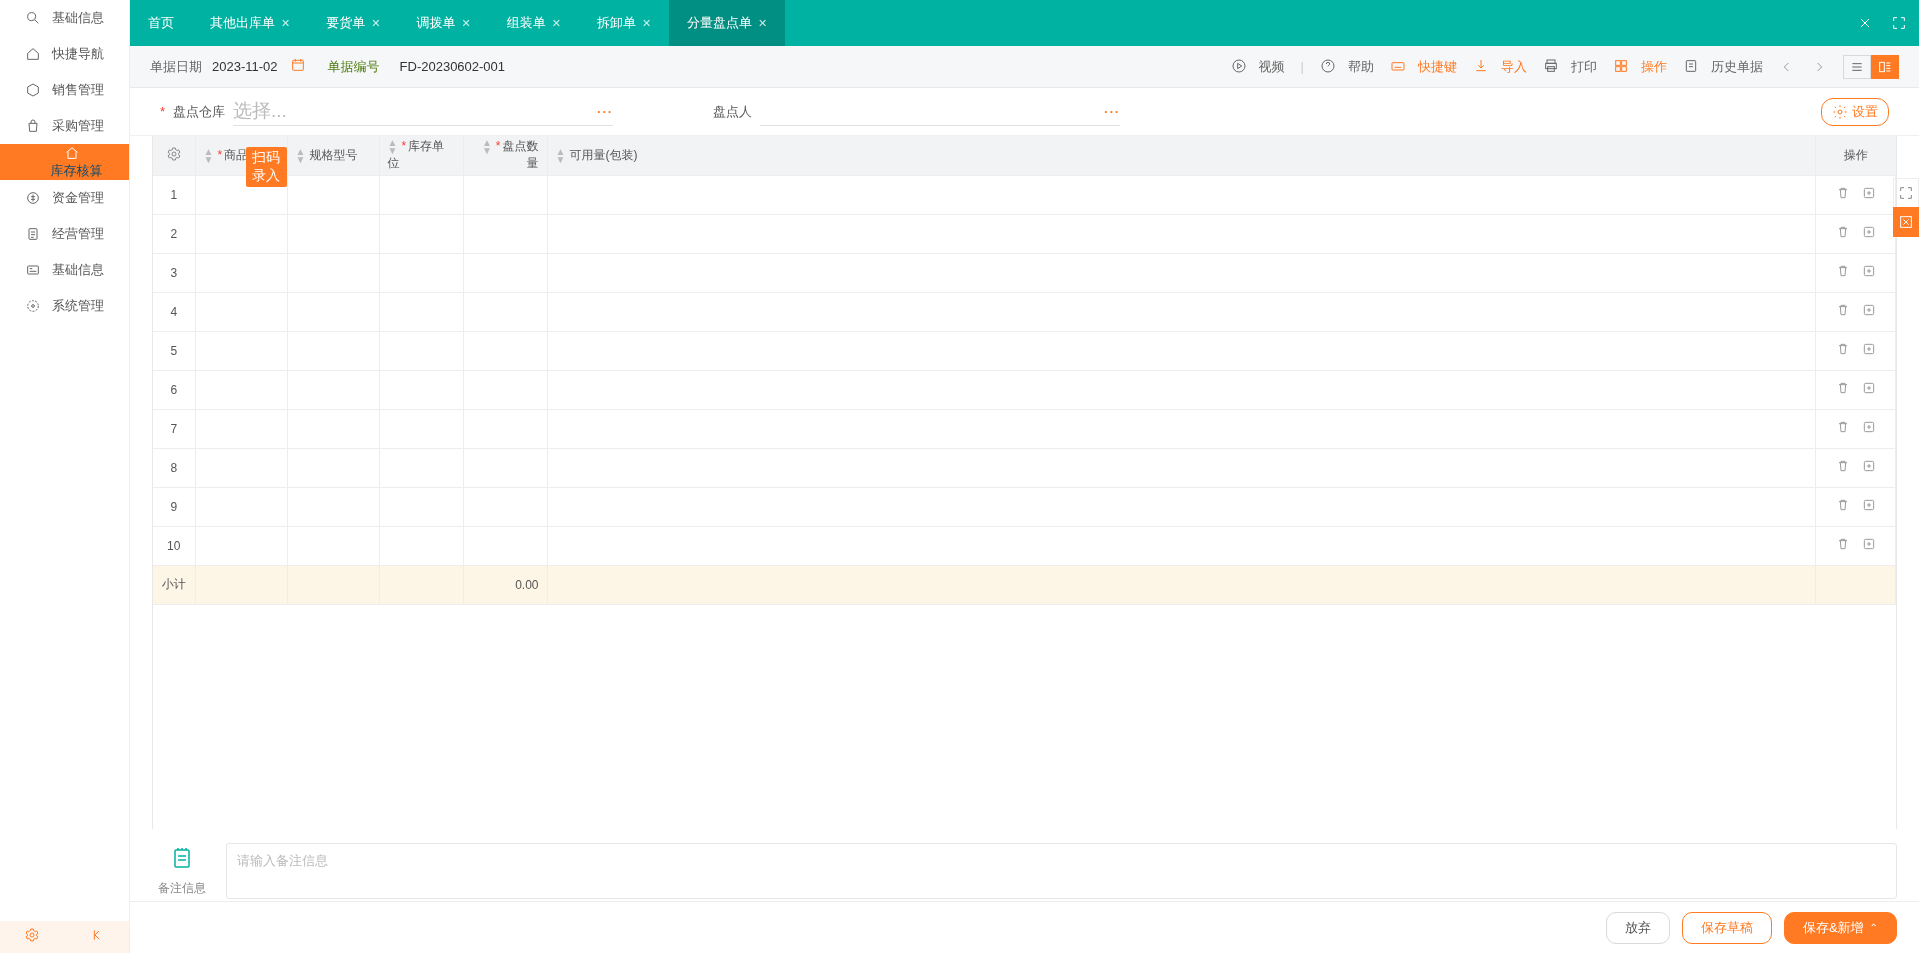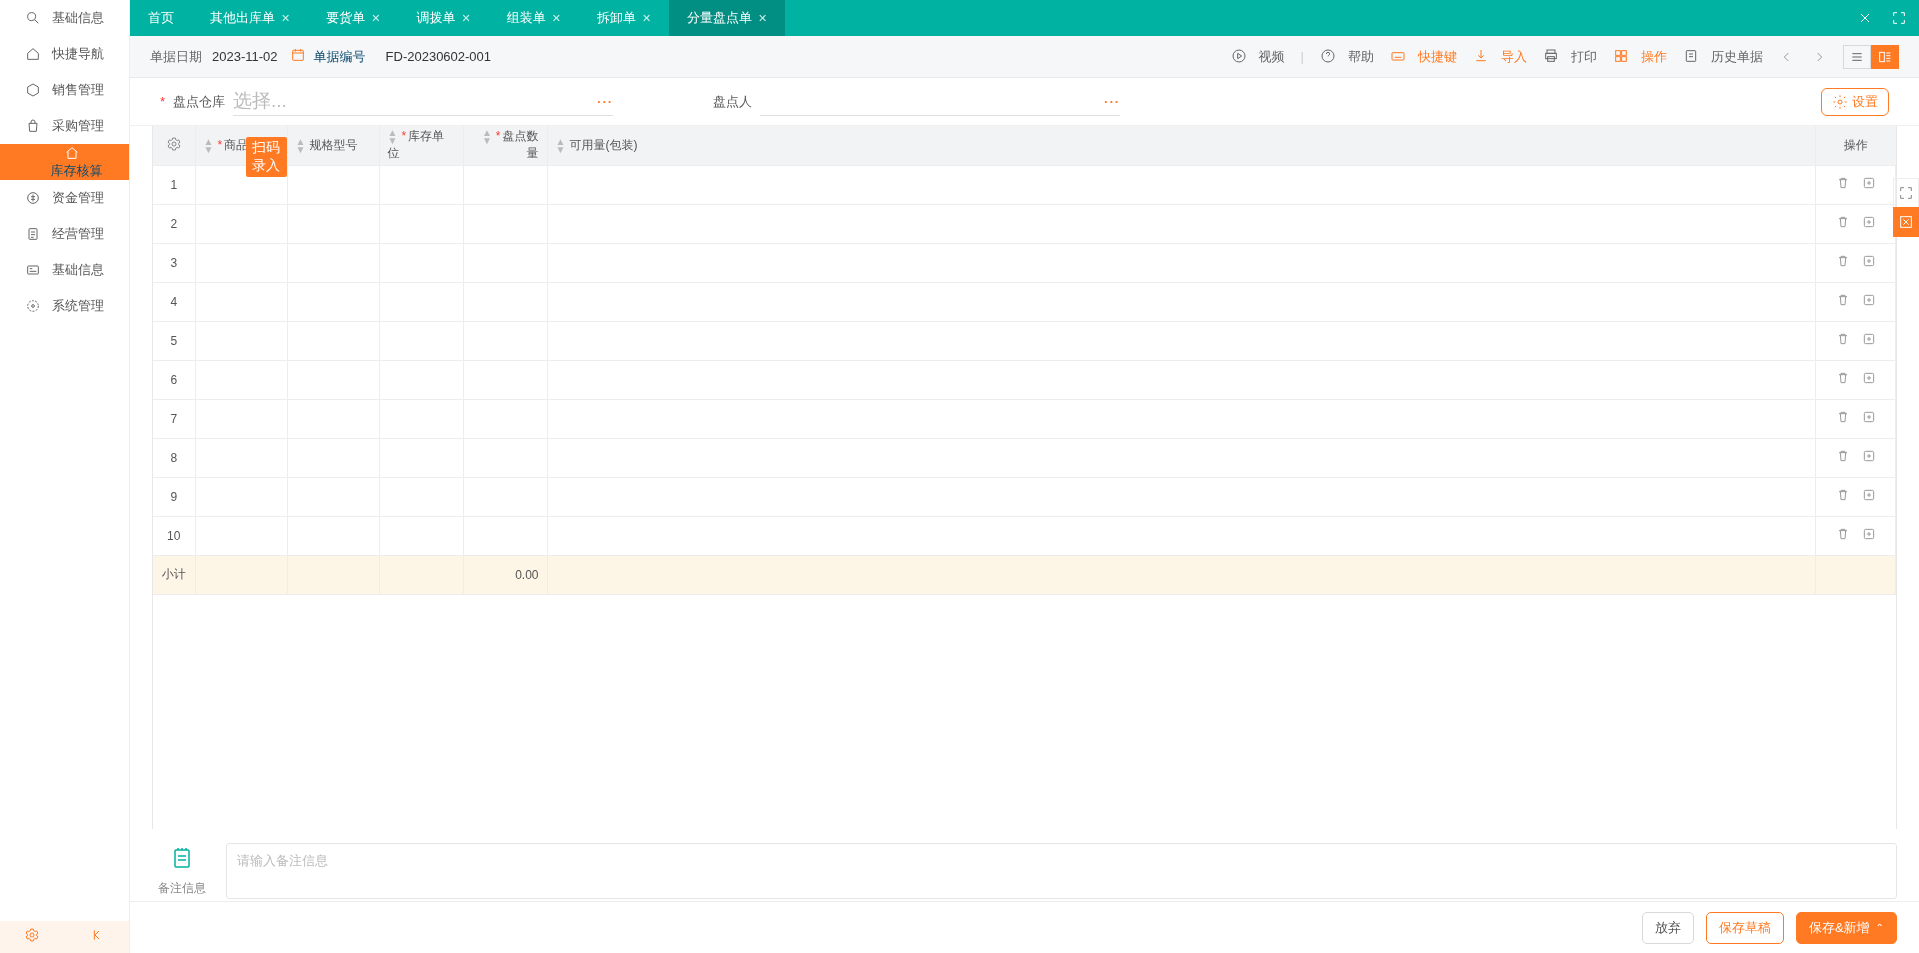--- a/index.html
+++ b/index.html
@@ -14,34 +14,34 @@
 .sidebar-item .icon { width: 18px; height: 18px; margin-right: 10px; display: flex; align-items: center; justify-content: center; font-size: 15px; }
 .sidebar-item.active .icon svg { stroke: #fff; }
 .sidebar-item .icon svg { stroke: #666; }
 .sidebar-footer { height: 32px; background: #fef4ec; display: flex; align-items: center; justify-content: space-between; padding: 0 24px; color: #ff7a22; }
 .sidebar-footer .icon { font-size: 16px; cursor: pointer; }
 
 
 .main { flex: 1; display: flex; flex-direction: column; min-width: 0; }
 
 
-.tabs-bar { height: 36px; background: #00b2a1; display: flex; align-items: stretch; color: #fff; }
+.tabs-bar { height: 46px; background: #00b2a1; display: flex; align-items: stretch; color: #fff; }
 .tabs-list { flex: 1; display: flex; align-items: stretch; }
 .tab { display: flex; align-items: center; padding: 0 18px; cursor: pointer; font-size: 13px; position: relative; white-space: nowrap; }
 .tab.active { background: #008f82; }
 .tab .close-x { margin-left: 6px; font-size: 11px; opacity: 0.8; }
 .tabs-bar-right { display: flex; align-items: center; padding-right: 10px; gap: 14px; }
 .tabs-bar-right .bar-icon { cursor: pointer; display: flex; align-items: center; justify-content: center; width: 20px; height: 20px; }
 
 
 .info-bar { height: 42px; background: #f6f7f8; display: flex; align-items: center; padding: 0 20px; justify-content: space-between; border-bottom: 1px solid #e9e9e9; }
 .info-left { display: flex; align-items: center; gap: 8px; color: #666; }
 .info-left .date-val { color: #333; margin-left: 2px; }
 .info-left .cal-icon { color: #ff7a22; margin-left: 4px; }
-.info-left .doc-no { color: #0c4a6e; }
+.info-left .doc-no { margin-left: 14px; color: #4d7c0f; }
 .info-left .doc-no-val { margin-left: 12px; color: #333; }
 .info-right { display: flex; align-items: center; gap: 16px; color: #666; font-size: 13px; }
 .info-right .act { display: flex; align-items: flex-start; gap: 12px; cursor: pointer; }
 .info-right .act.orange { color: #ff7a22; }
 .info-right .sep { color: #ccc; }
 .info-right .view-toggle { display: flex; }
 .info-right .view-toggle .vt { width: 28px; height: 24px; border: 1px solid #d9d9d9; display: flex; align-items: center; justify-content: center; cursor: pointer; }
 .info-right .view-toggle .vt+.vt { border-left: none; }
 .info-right .view-toggle .vt.active { background: #ff7a22; border-color: #ff7a22; color: #fff; }
 
@@ -49,21 +49,21 @@
 .filter-bar { height: 48px; display: flex; align-items: center; padding: 0 30px; gap: 20px; border-bottom: 1px solid #f0f0f0; }
 .filter-field { display: flex; align-items: center; gap: 8px; }
 .filter-field .req { color: #ff3b30; }
 .filter-field .label { color: #555; }
 .filter-field .input-wrap { position: relative; width: 380px; border-bottom: 1px solid #e0e0e0; height: 28px; display: flex; align-items: center; }
 .filter-field .input-wrap.narrow { width: 360px; }
 .filter-field input { border: none; outline: none; width: 100%; font-size: 19px; color: #333; background: transparent; }
 .filter-field input::placeholder { color: #bbb; }
 .filter-field .more-dots { color: #ff7a22; position: absolute; right: 0; cursor: pointer; font-weight: bold; letter-spacing: 1px; }
 .filter-spacer { flex: 1; }
-.settings-btn { display: flex; align-items: center; gap: 4px; border: 1px solid #ff7a22; color: #ff7a22; border-radius: 6px; height: 28px; padding: 4px 10px; cursor: pointer; font-size: 13px; background: #fff; }
+.settings-btn { display: flex; align-items: center; gap: 4px; border: 1px solid #ff7a22; color: #ff7a22; border-radius: 12px; height: 28px; padding: 4px 10px; cursor: pointer; font-size: 13px; background: #fff; }
 
 
 .table-wrap { flex: 1; padding: 0 22px 0 22px; overflow: hidden; display: flex; flex-direction: column; position: relative; }
 .table-scroll { flex: 1; overflow: auto; border-left: 1px solid #e8e8e8; border-right: 1px solid #e8e8e8; position: relative; }
 table.grid { width: 100%; border-collapse: collapse; table-layout: fixed; }
 .grid th, .grid td { border-bottom: 1px solid #ededed; border-right: 1px solid #ededed; height: 39px; font-size: 12px; text-align: left; padding: 0 8px; }
 .grid th { background: #f2f3f5; color: #555; font-weight: normal; position: sticky; top: 0; }
 .grid th.center, .grid td.center { text-align: center; }
 .grid th.right, .grid td.right { text-align: right; }
 .grid td { color: #555; }
@@ -85,21 +85,21 @@
 
 
 .notes-area { padding: 14px 22px 2px 22px; display: flex; gap: 14px; align-items: stretch; }
 .notes-label { width: 60px; display: flex; flex-direction: column; align-items: center; justify-content: center; color: #888; font-size: 12px; gap: 4px; }
 .notes-label .nicon { color: #00b2a1; font-size: 22px; }
 .notes-input { flex: 1; border: 1px solid #e6e6e6; border-radius: 3px; padding: 8px 10px; font-size: 13px; color: #333; resize: none; height: 56px; outline: none; }
 .notes-input::placeholder { color: #bbb; }
 
 
 .footer { height: 52px; display: flex; align-items: center; justify-content: flex-end; padding: 0 22px; gap: 12px; border-top: 1px solid #eee; }
-.btn { height: 32px; padding: 0 12px; border-radius: 5px; cursor: pointer; font-size: 13px; display: flex; align-items: center; border: 1px solid transparent; }
+.btn { height: 32px; padding: 0 18px; border-radius: 10px; cursor: pointer; font-size: 13px; display: flex; align-items: center; border: 1px solid transparent; }
 .btn-default { background: #fff; border-color: #d9d9d9; color: #555; }
 .btn-outline { background: #fff; border-color: #ff7a22; color: #ff7a22; }
 .btn-primary { background: #ff7a22; border-color: #ff7a22; color: #fff; }
 .btn .caret-up { margin-left: 6px; font-size: 10px; }
 
 
 .float-right { position: absolute; right: 0; top: 178px; width: 26px; display: flex; flex-direction: column; }
 .float-right .fbtn { width: 26px; height: 30px; display: flex; align-items: center; justify-content: center; cursor: pointer; font-size: 14px; border: 1px solid #eee; margin-bottom: -1px; }
 .float-right .fbtn.orange { background: #ff7a22; color: #fff; border-color: #ff7a22; }
 

